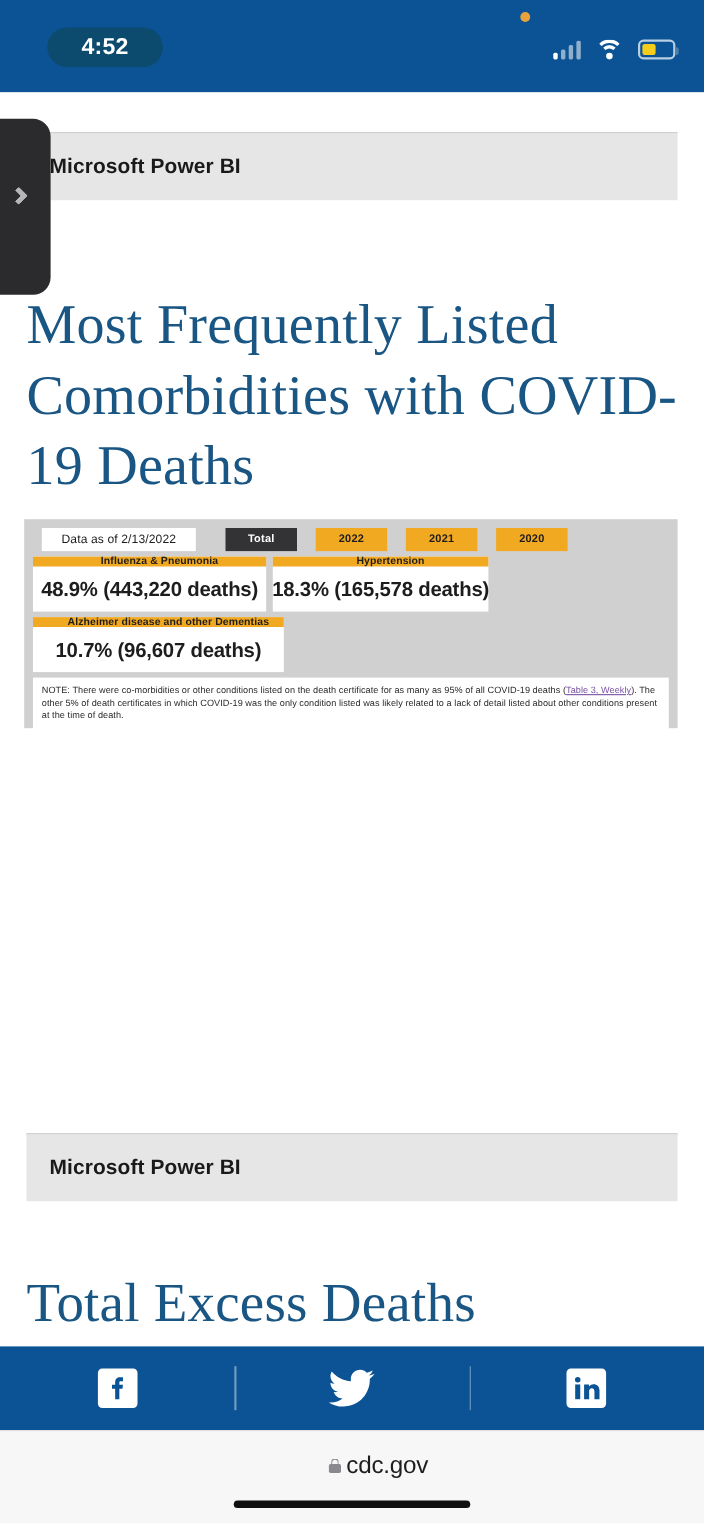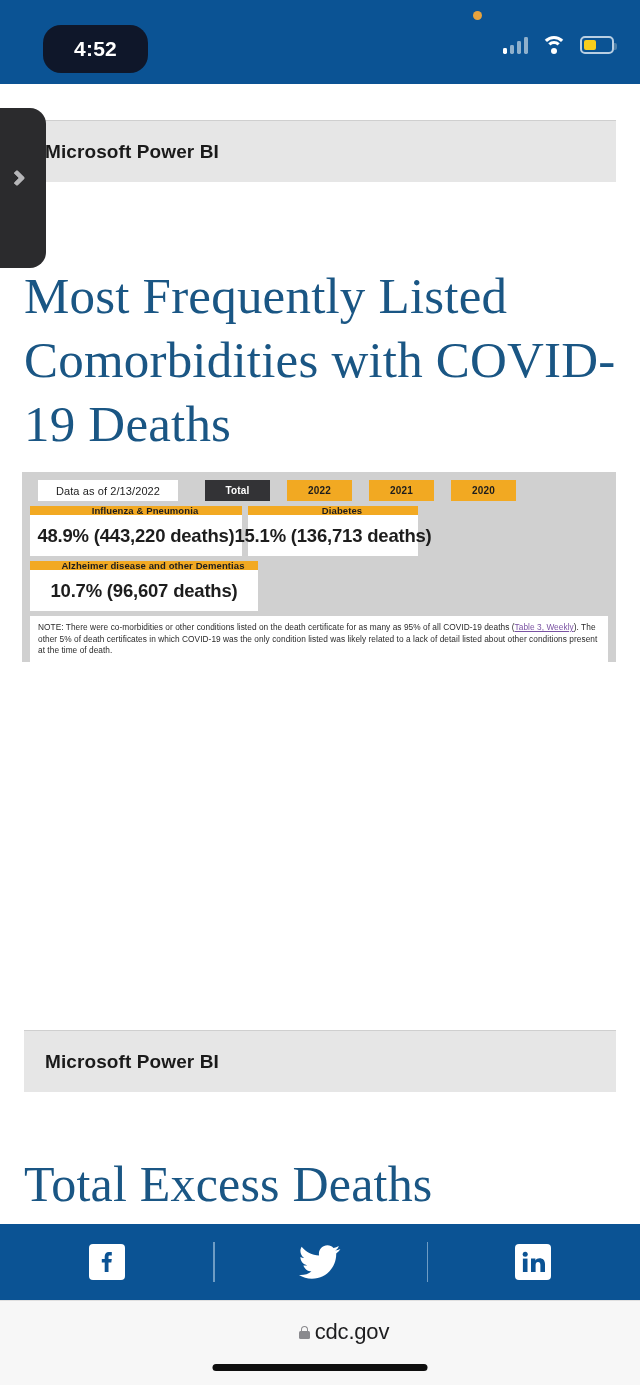--- a/index.html
+++ b/index.html
@@ -22,23 +22,23 @@
   .recording-dot {
     position: absolute;
     left: 473px; top: 11px;
     width: 9px; height: 9px;
     border-radius: 50%;
     background: #e8a33d;
   }
   .time-pill {
     position: absolute;
     left: 43px; top: 25px;
-    width: 105px; height: 48px;
+    width: 105px; height: 36px;
     border-radius: 18px;
-    background: #0f172a;
+    background: #0c4a6e;
     color: #ffffff;
     font-size: 21px;
     font-weight: 600;
     display: flex;
     align-items: center;
     justify-content: center;
     letter-spacing: .2px;
   }
   .status-right {
     position: absolute;
@@ -387,23 +387,23 @@
         <div class="year-tab">2021</div>
         <div class="year-tab">2020</div>
       </div>
     </div>
 
     <div class="card-row">
       <div class="card w1">
         <div class="cap">Influenza &amp; Pneumonia</div>
         <div class="val">48.9% (443,220 deaths)</div>
       </div>
-      <div class="card w3">
-        <div class="cap">Diabetes</div>
-        <div class="val">15.1% (136,713 deaths)</div>
+      <div class="card w2">
+        <div class="cap">Hypertension</div>
+        <div class="val">18.3% (165,578 deaths)</div>
       </div>
     </div>
 
     <div class="card-row">
       <div class="card w4">
         <div class="cap">Alzheimer disease and other Dementias</div>
         <div class="val">10.7% (96,607 deaths)</div>
       </div>
     </div>
 

